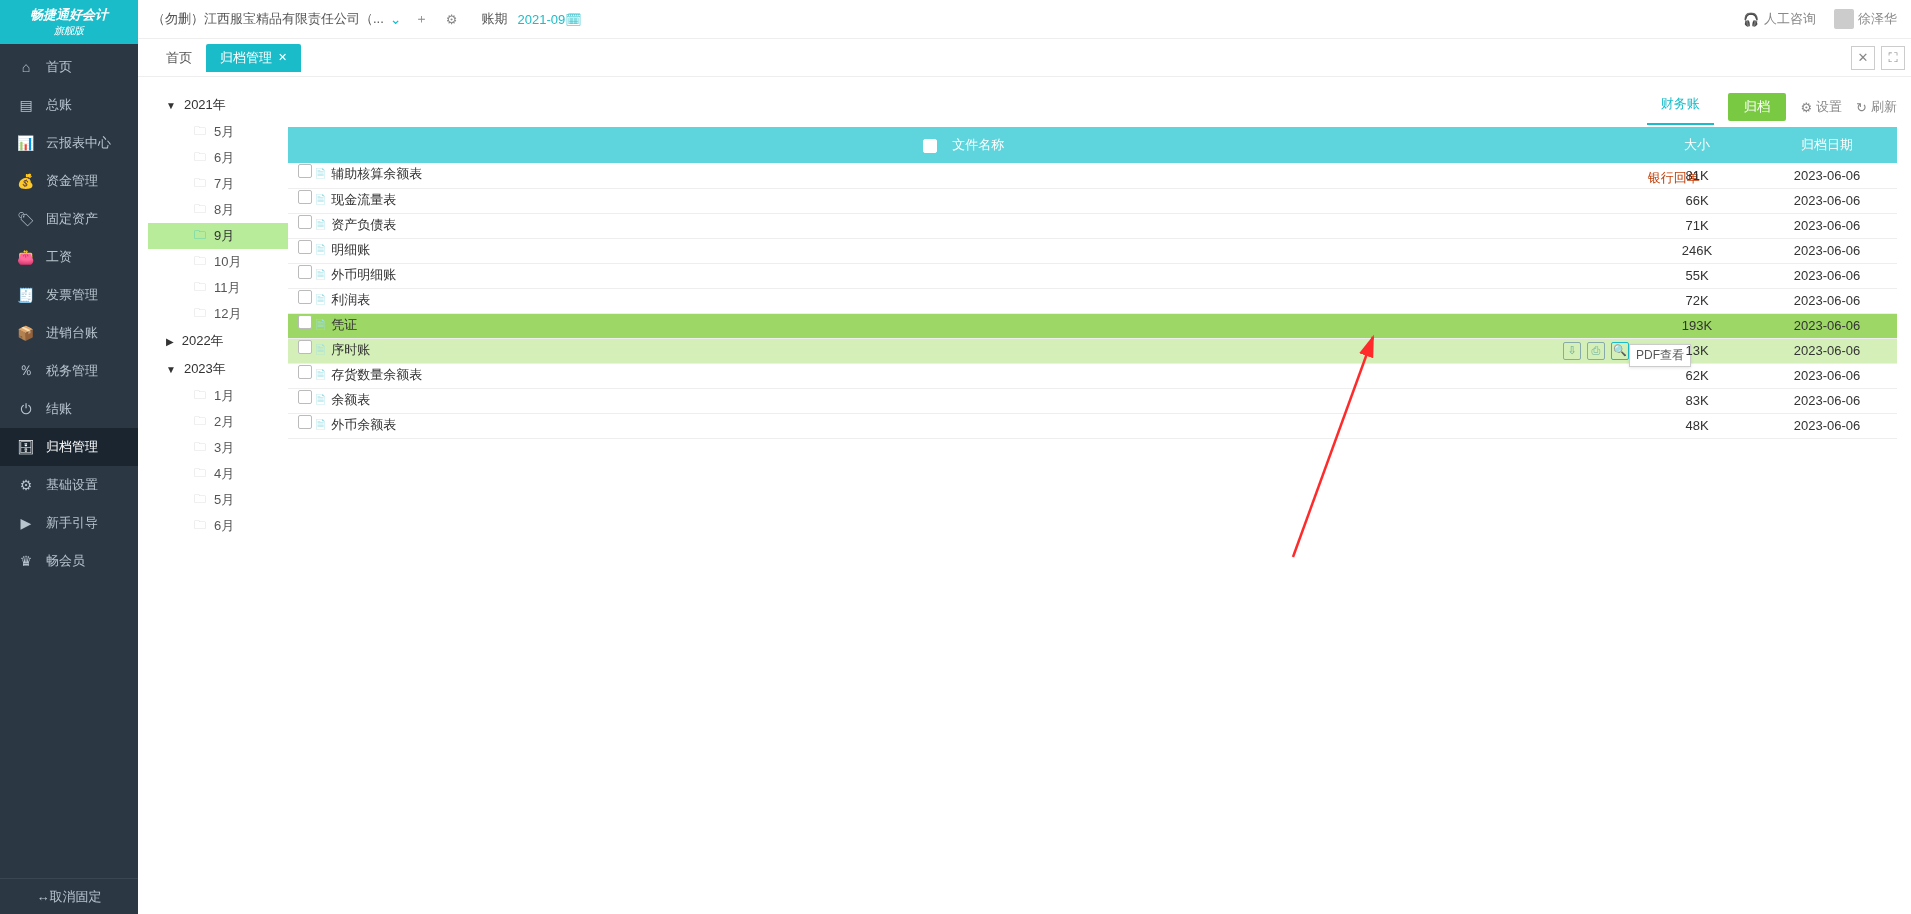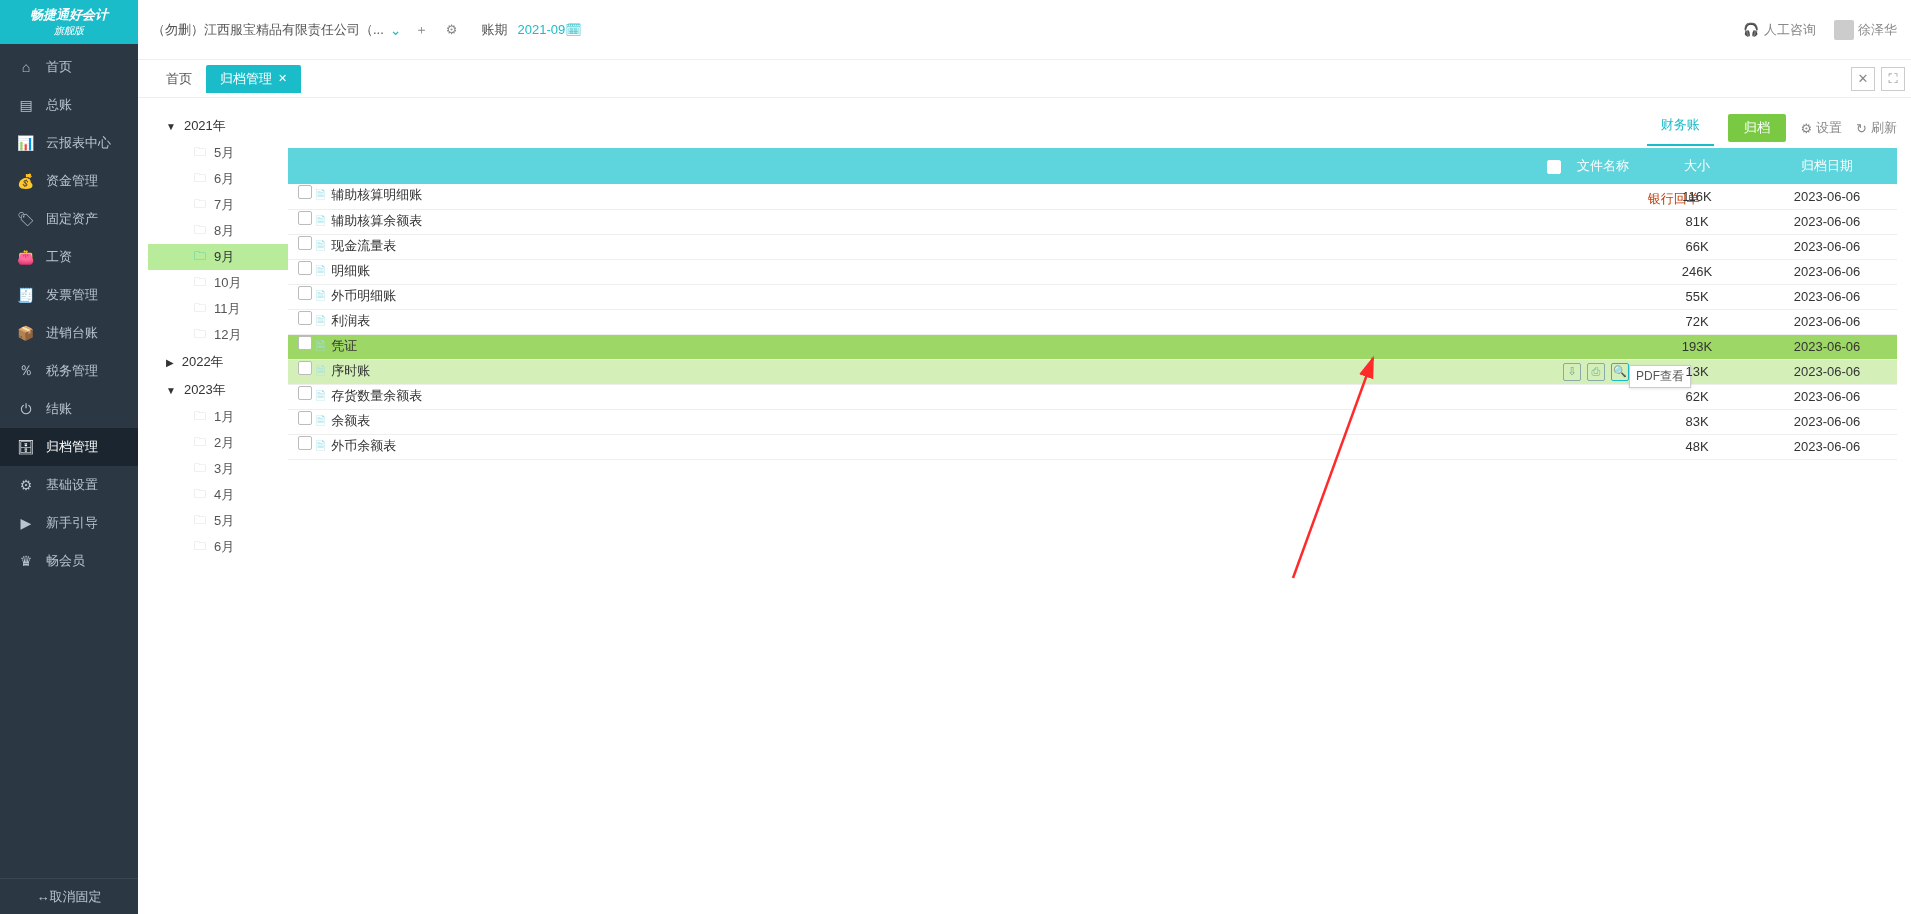--- a/index.html
+++ b/index.html
@@ -14,21 +14,21 @@
 .nav { flex: 1; padding-top: 4px; }
 .nav-item { display: flex; align-items: center; height: 38px; padding-left: 18px; cursor: pointer; color: #b8c4ce; }
 .nav-item.active { background: #1a2530; color: #fff; }
 .nav-icon { width: 16px; height: 16px; margin-right: 12px; display: inline-flex; align-items: center; justify-content: center; font-size: 14px; }
 .sidebar-footer { height: 36px; display:flex; align-items:center; justify-content:center; cursor:pointer; color:#b8c4ce; border-top:1px solid #3a4752;}
 
 
 .main { flex: 1; display: flex; flex-direction: column; min-width:0; }
 
 
-.topbar { height: 60px; display: flex; align-items: center; padding: 0 14px; border-bottom: 1px solid #eee; }
+.topbar { height: 39px; display: flex; align-items: center; padding: 0 14px; border-bottom: 1px solid #eee; }
 .topbar-left { display: flex; align-items: center; flex: 1; gap: 10px; }
 .company-sel { color: #555; display:flex; align-items:center; gap:6px; cursor:pointer;}
 .company-chevron { color:#1bbcc9; font-size:14px;}
 .add-btn, .gear-btn { width: 20px; height: 20px; display:flex; align-items:center; justify-content:center; color:#888; cursor:pointer;}
 .period-label { color: #555; margin-left: 10px; }
 .period-value { color: #1bbcc9; cursor:pointer; display:flex; align-items:center; }
 .topbar-right { display: flex; align-items: center; gap: 18px; color:#888; }
 .tb-link { display:flex; align-items:center; gap:4px; cursor:pointer; }
 .avatar { width:20px; height:20px; background:#ccc; border-radius:2px;}
 
@@ -58,21 +58,21 @@
 .right-panel { flex:1; display:flex; flex-direction:column; min-width:0;}
 .toolbar-row { height:40px; display:flex; align-items:center; justify-content:flex-end; gap:14px; }
 .inner-tabs-right { display:flex; flex:1; }
 .btn-primary { height:28px; padding:0 16px; background:#7ac943; color:#fff; border:none; border-radius:2px; cursor:pointer;}
 .tool-link { color:#888; cursor:pointer; display:flex; align-items:center; gap:4px;}
 
 .table-wrap { flex:1; overflow:auto; }
 table { width:100%; border-collapse:collapse; }
 thead { background:#5ed4dc; color:#fff; }
 th { height:36px; text-align:center; font-weight:normal; padding:0 8px;}
-th.name-col { text-align:right; padding-left:10px;}
+th.name-col { text-align:center; padding-left:10px;}
 tbody tr { height:25px; border-bottom:1px solid #eee; }
 tbody tr.selected { background:#9dd765; }
 tbody tr.hovered { background:#d4f0b8; }
 td { padding:0 8px; text-align:center; position:relative;}
 td.name-cell { text-align:left; padding-left:10px;}
 .chk { width:14px; height:14px; border:1px solid #bbb; background:#fff; display:inline-block; border-radius:2px; cursor:pointer;}
 .file-icon { color:#9de0e6; margin-right:6px; font-size:12px;}
 .row-actions { position:absolute; right:8px; top:50%; transform:translateY(-50%); display:flex; gap:6px;}
 .act-icon { width:18px; height:18px; border:1px solid #8aa; display:flex; align-items:center; justify-content:center; color:#6a9; font-size:11px; cursor:pointer; border-radius:2px;}
 .act-icon.view { border-color:#1bbcc9; color:#1bbcc9;}
@@ -302,32 +302,32 @@
                 <th class="name-col">
                   <span class="chk" style="border-color:#fff; vertical-align:middle; margin-right:12px;"></span>
                   <span>文件名称</span>
                 </th>
                 <th>大小</th>
                 <th>归档日期</th>
               </tr>
             </thead>
             <tbody id="tbody">
                 <tr>
-                  <td class="name-cell"><span class="chk"></span> <span class="file-icon">🗎</span><span>辅助核算明细账</span></td>
-                  <td>116K</td>
-                  <td>2023-06-06</td>
-                </tr>
-                <tr>
                   <td class="name-cell"><span class="chk"></span> <span class="file-icon">🗎</span><span>辅助核算余额表</span></td>
                   <td>81K</td>
                   <td>2023-06-06</td>
                 </tr>
                 <tr>
                   <td class="name-cell"><span class="chk"></span> <span class="file-icon">🗎</span><span>现金流量表</span></td>
                   <td>66K</td>
+                  <td>2023-06-06</td>
+                </tr>
+                <tr>
+                  <td class="name-cell"><span class="chk"></span> <span class="file-icon">🗎</span><span>资产负债表</span></td>
+                  <td>71K</td>
                   <td>2023-06-06</td>
                 </tr>
                 <tr>
                   <td class="name-cell"><span class="chk"></span> <span class="file-icon">🗎</span><span>明细账</span></td>
                   <td>246K</td>
                   <td>2023-06-06</td>
                 </tr>
                 <tr>
                   <td class="name-cell"><span class="chk"></span> <span class="file-icon">🗎</span><span>外币明细账</span></td>
                   <td>55K</td>

